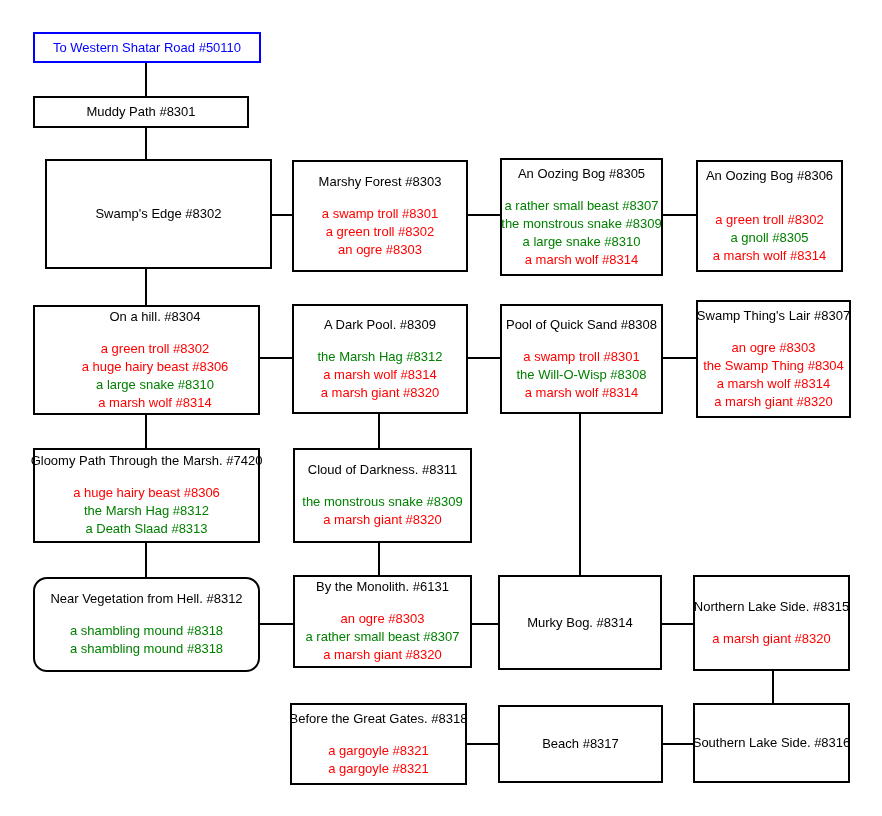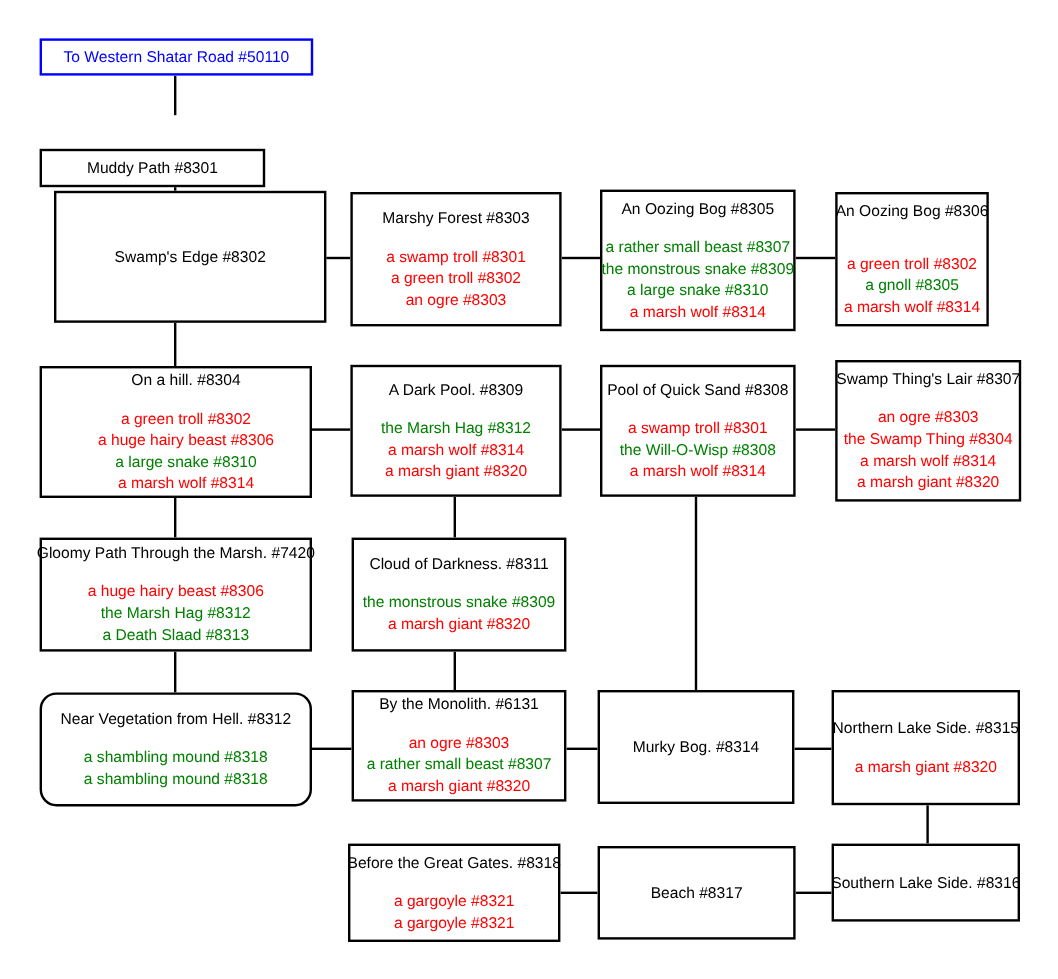--- a/index.html
+++ b/index.html
@@ -84,21 +84,21 @@
   <div class="line h" style="left:472px;top:623px;width:26px;"></div>
   <div class="line h" style="left:662px;top:623px;width:31px;"></div>
   <div class="line h" style="left:467px;top:743px;width:31px;"></div>
   <div class="line h" style="left:663px;top:743px;width:30px;"></div>
 
   <div class="room exit" style="left:33px;top:32px;width:228px;height:31px;">
     <div class="title">To Western Shatar Road #50110</div>
 
   </div>
 
-  <div class="room" style="left:33px;top:96px;width:188px;height:32px;margin-top:28px;">
+  <div class="room" style="left:33px;top:96px;width:216px;height:32px;">
     <div class="title">Muddy Path #8301</div>
 
   </div>
 
   <div class="room" style="left:45px;top:159px;width:227px;height:110px;">
     <div class="title">Swamp's Edge #8302</div>
 
   </div>
 
   <div class="room" style="left:292px;top:160px;width:176px;height:112px;">
@@ -113,21 +113,21 @@
   <div class="room" style="left:500px;top:158px;width:163px;height:118px;">
     <div class="title">An Oozing Bog #8305</div>
     <div class="creatures">
         <div class="creature green">a rather small beast #8307</div>
         <div class="creature green">the monstrous snake #8309</div>
         <div class="creature green">a large snake #8310</div>
         <div class="creature red">a marsh wolf #8314</div>
       </div>
   </div>
 
-  <div class="room" style="left:696px;top:160px;width:128px;height:112px;gap:12px;">
+  <div class="room" style="left:696px;top:160px;width:147px;height:112px;gap:12px;">
     <div class="title">An Oozing Bog #8306</div>
     <div class="creatures">
         <div class="creature red">a green troll #8302</div>
         <div class="creature green">a gnoll #8305</div>
         <div class="creature red">a marsh wolf #8314</div>
       </div>
   </div>
 
   <div class="room" style="left:33px;top:305px;width:227px;height:110px;padding-left:19px;">
     <div class="title">On a hill. #8304</div>
@@ -219,18 +219,18 @@
         <div class="creature red">a gargoyle #8321</div>
         <div class="creature red">a gargoyle #8321</div>
       </div>
   </div>
 
   <div class="room" style="left:498px;top:705px;width:165px;height:78px;">
     <div class="title">Beach #8317</div>
 
   </div>
 
-  <div class="room" style="left:693px;top:703px;width:157px;height:65px;">
+  <div class="room" style="left:693px;top:703px;width:157px;height:80px;">
     <div class="title">Southern Lake Side. #8316</div>
 
   </div>
 
 </div>
 
 </body></html>

